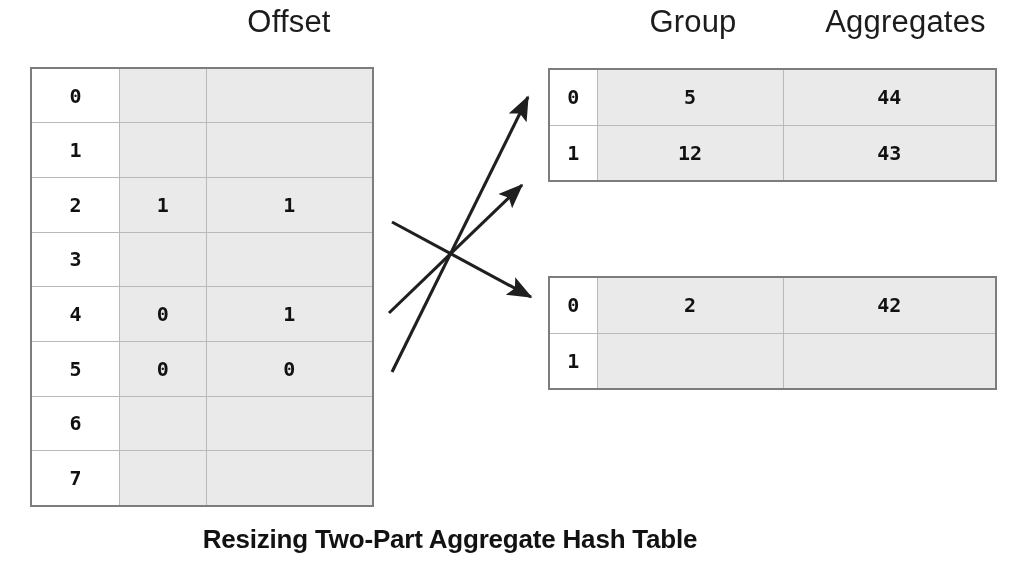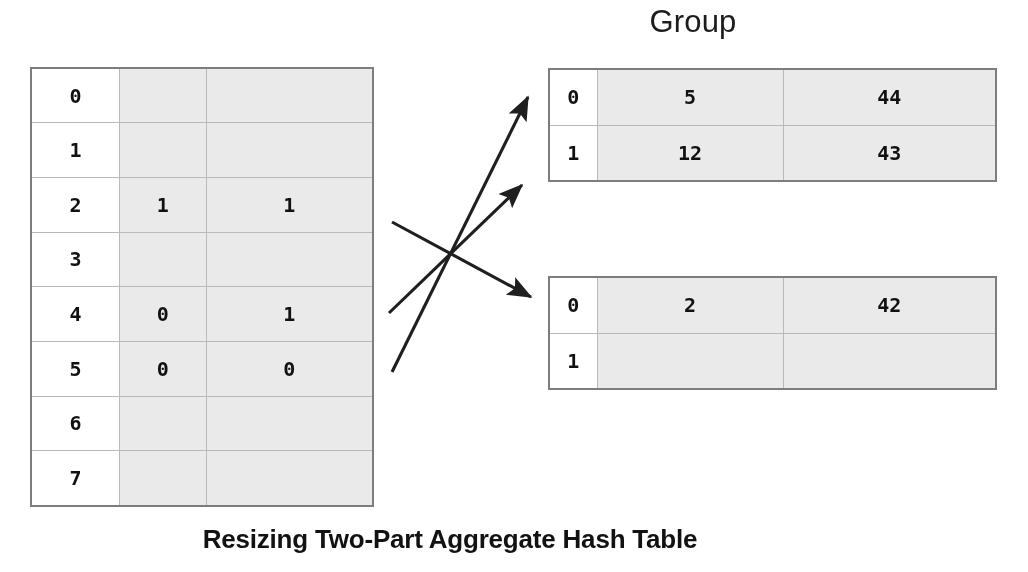--- a/index.html
+++ b/index.html
@@ -125,21 +125,23 @@
     letter-spacing: 1px;
     user-select: none;
   }
   #watermark .wm-cn { margin-right: 10px; }
 </style>
 </head>
 <body>
 
 <div class="stage">
 
+  <div class="col-heading" style="left:224px; top:4px; width:130px;">Offset</div>
   <div class="col-heading" style="left:628px; top:4px; width:130px;text-align:center;">Group</div>
+  <div class="col-heading" style="left:788px; top:4px; width:235px;">Aggregates</div>
 
   <table class="tbl" id="block-table">
     <tbody>
       <tr>
         <td class="idx">0</td>
         <td class="cell c-block"></td>
         <td class="cell c-off"></td>
       </tr>
       <tr>
         <td class="idx">1</td>

